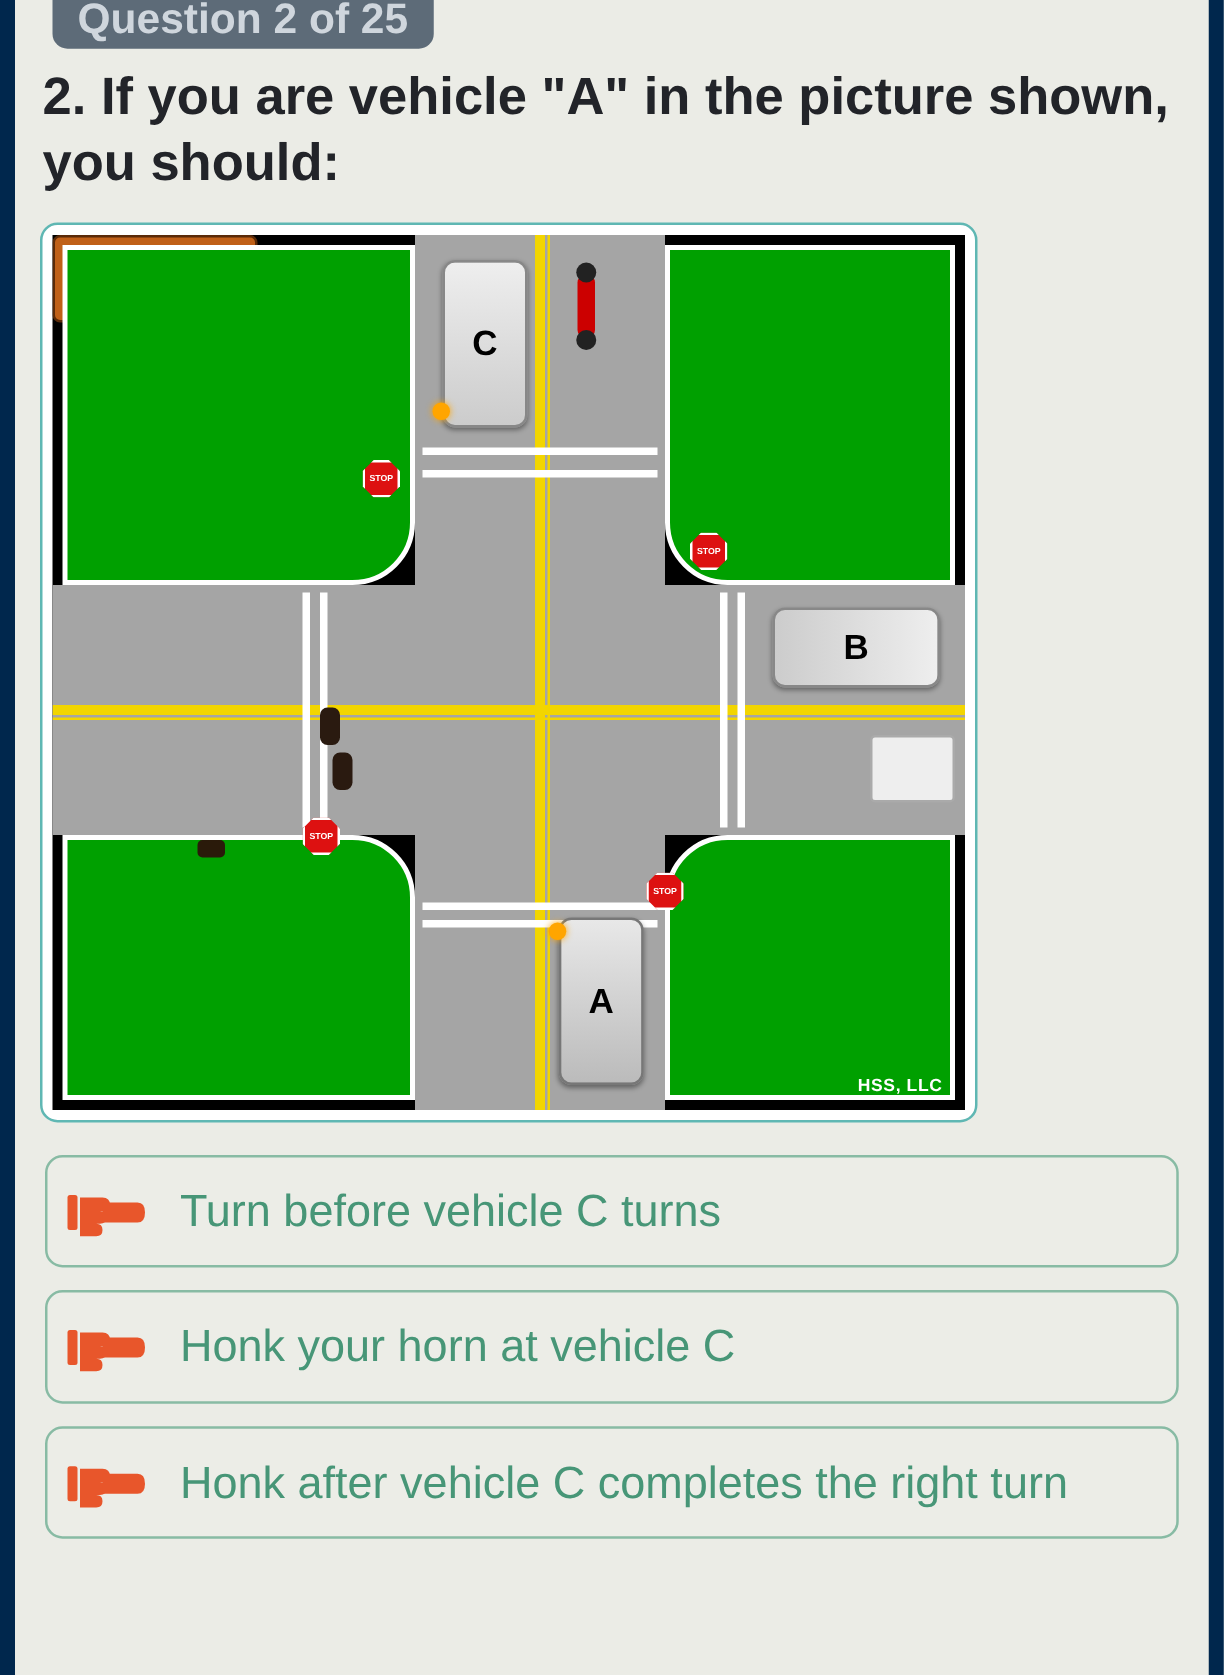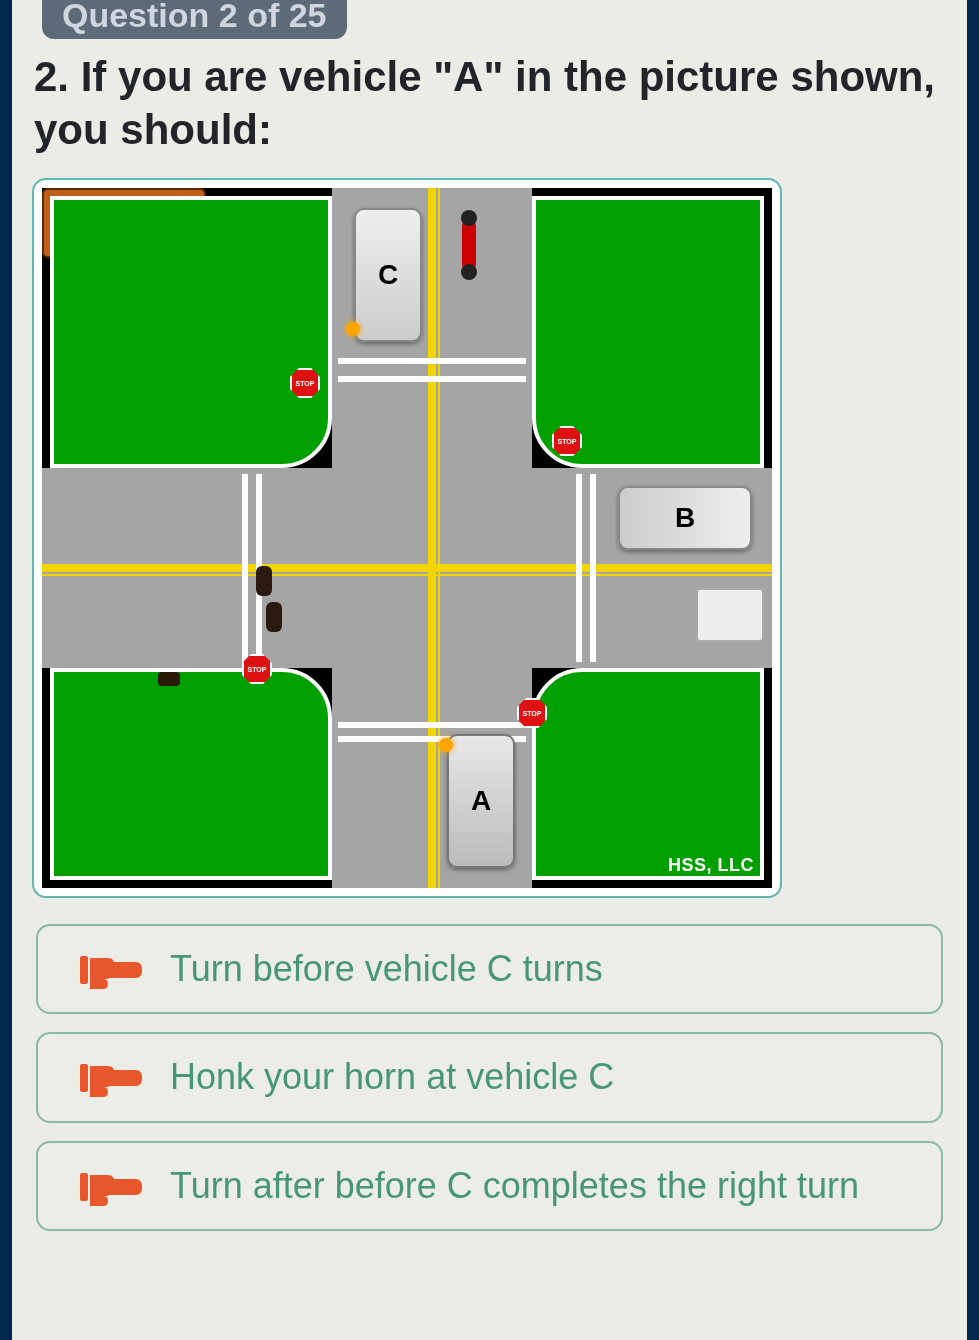--- a/index.html
+++ b/index.html
@@ -96,27 +96,27 @@
   .truck{left:8px;top:398px;width:160px;height:66px;background:#c06018;border-radius:6px;border:2px solid #5a2a08;}
   .moto{position:absolute;left:416px;top:22px;width:22px;height:70px;}
   .moto .body{width:14px;height:50px;background:#c00;margin:10px auto 0;border-radius:6px;}
   .moto .wheel{width:16px;height:16px;background:#222;border-radius:50%;position:absolute;left:3px;}
   .moto .w1{top:0;} .moto .w2{bottom:0;}
   .ped{position:absolute;width:16px;height:30px;background:#2a1a10;border-radius:6px;}
   .ped1{left:214px;top:378px;}
   .ped2{left:224px;top:414px;}
   .dog{position:absolute;left:116px;bottom:202px;width:22px;height:14px;background:#2a1a0a;border-radius:4px;}
   .extra-car{position:absolute;right:8px;top:400px;width:64px;height:50px;background:#eee;border:2px solid #aaa;border-radius:4px;}
-  .wm{position:absolute;right:18px;bottom:12px;color:var(--watermark);font-size:18px;font-weight:bold;letter-spacing:.5px;}
+  .wm{position:absolute;right:18px;bottom:12px;color:var(--watermark);font-size:14px;font-weight:bold;letter-spacing:.5px;}
   
   .answers{margin:0 14px;}
   .answer{
     border:2px solid var(--answer-border);
     border-radius:14px;
-    padding:18px 26px 18px 40px;
+    padding:18px 26px 18px 14px;
     margin-bottom:18px;
     display:flex;
     align-items:flex-start;
     gap:28px;
     cursor:pointer;
     background:#ecede7;
   }
   .answer .hand{flex:0 0 auto;color:var(--hand);margin-top:4px;}
   .answer .txt{font-size:36px;color:var(--answer-text);line-height:1.4;}
   svg.handicon{width:64px;height:44px;display:block;}
@@ -198,19 +198,19 @@
   </div>
 
   <div class="answer">
     <span class="hand">
       <svg class="handicon" viewBox="0 0 64 44">
           <rect x="2" y="8" width="8" height="28" rx="2" fill="currentColor"></rect>
           <path d="M12 10 h18 q6 0 6 6 v0 q0 5 -5 5 h-3 q5 0 5 5 q0 5 -5 5 h-3 q5 0 5 5 q0 5 -5 5 H12 Z" fill="currentColor"></path>
           <path d="M30 14 h28 q6 0 6 8 q0 8 -6 8 h-28 Z" fill="currentColor"></path>
         </svg>
     </span>
-    <span class="txt">Turn after before C completes the right turn</span>
+    <span class="txt">Honk after vehicle C completes the right turn</span>
   </div>
 
 </div>
 
 
 
 
 </body></html>

